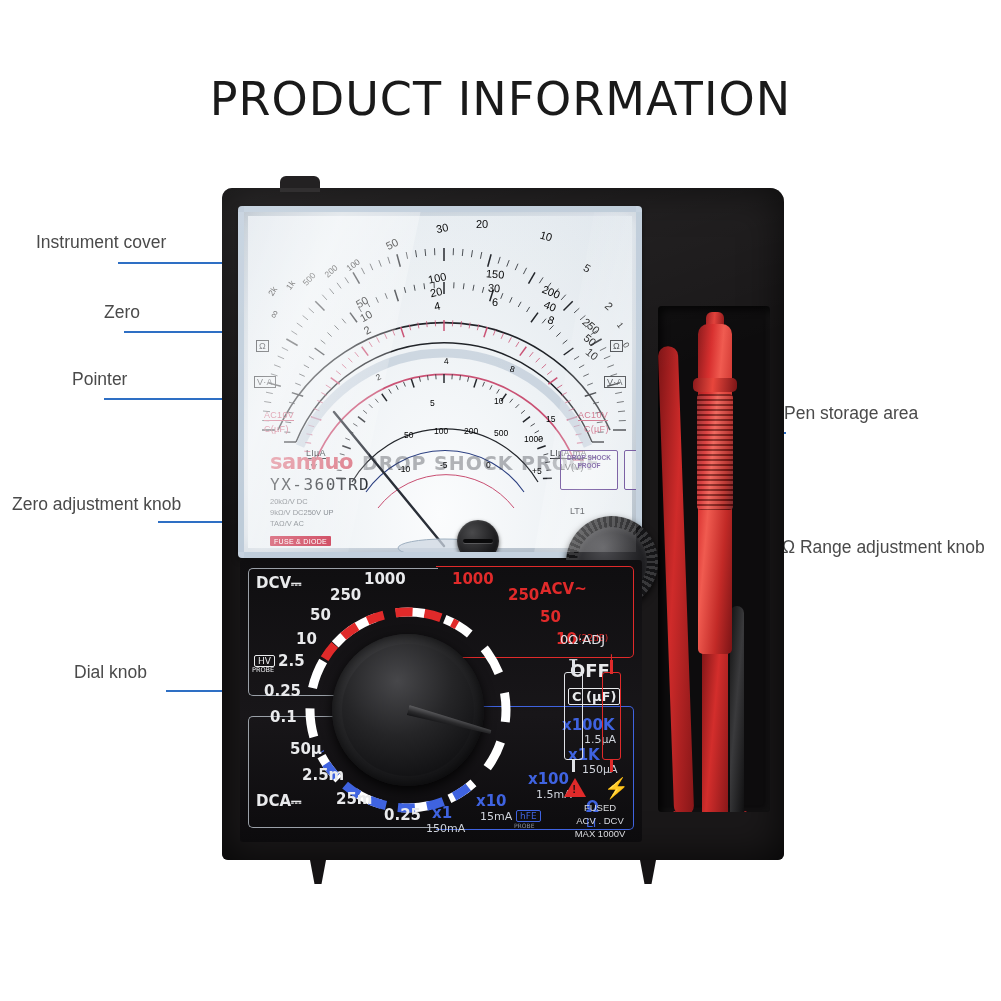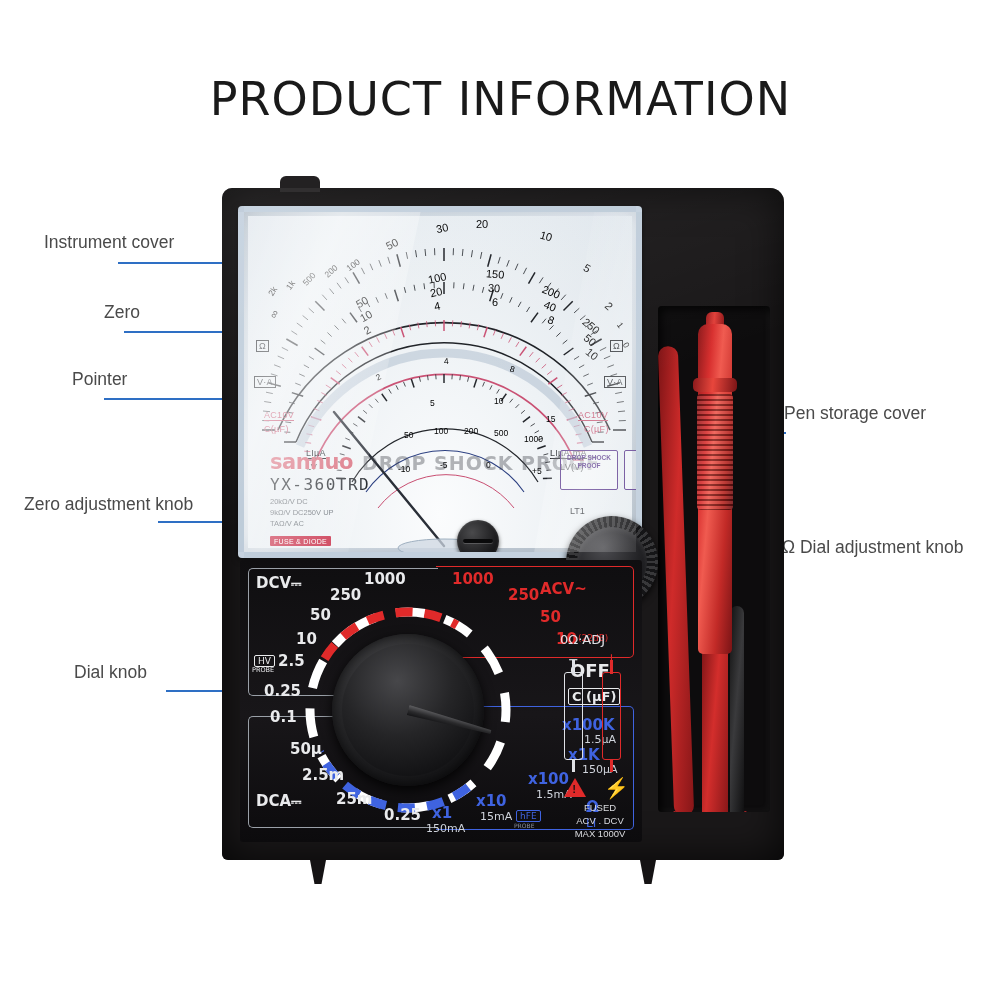--- a/index.html
+++ b/index.html
@@ -211,39 +211,39 @@
 
   .blt { position:absolute; color:#e02a2a; font-size:20px; font-weight:bold; line-height:1; }
   .fused-txt { position:absolute; color:#d9dade; font-size:9.5px; text-align:center;
                line-height:1.35; white-space:nowrap; }
 </style>
 </head>
 <body>
 
 <div id="page-title">PRODUCT  INFORMATION</div>
 
-<div class="callout" style="left:36px; top:232px;margin-left:8px;">Instrument cover</div>
+<div class="callout" style="left:36px; top:232px;">Instrument cover</div>
 <div class="leader" style="left:118px; top:262px; width:240px;"></div>
 
 <div class="callout" style="left:104px; top:302px;">Zero</div>
 <div class="leader" style="left:124px; top:331px; width:285px;"></div>
 
 <div class="callout" style="left:72px; top:369px;">Pointer</div>
 <div class="leader" style="left:104px; top:398px; width:316px;"></div>
 
-<div class="callout" style="left:24px; top:494px;">Zero adjustment knob</div>
+<div class="callout" style="left:12px; top:494px;">Zero adjustment knob</div>
 <div class="leader" style="left:158px; top:521px; width:290px;"></div>
 
 <div class="callout" style="left:74px; top:662px;">Dial knob</div>
 <div class="leader" style="left:166px; top:690px; width:250px;"></div>
 
-<div class="callout right" style="left:784px; top:403px;">Pen storage cover</div>
+<div class="callout right" style="left:784px; top:403px;">Pen storage area</div>
 <div class="leader" style="left:724px; top:432px; width:62px;"></div>
 
-<div class="callout right" style="left:782px; top:537px;">Ω Dial adjustment knob</div>
+<div class="callout right" style="left:782px; top:537px;">Ω Range adjustment knob</div>
 <div class="leader" style="left:620px; top:565px; width:164px;"></div>
 
 <div id="device">
   <div class="top-nub"></div>
   <div class="foot" id="foot-left"></div>
   <div class="foot" id="foot-right"></div>
 
   <div id="meter-cover">
     <div id="dial-face">
 

